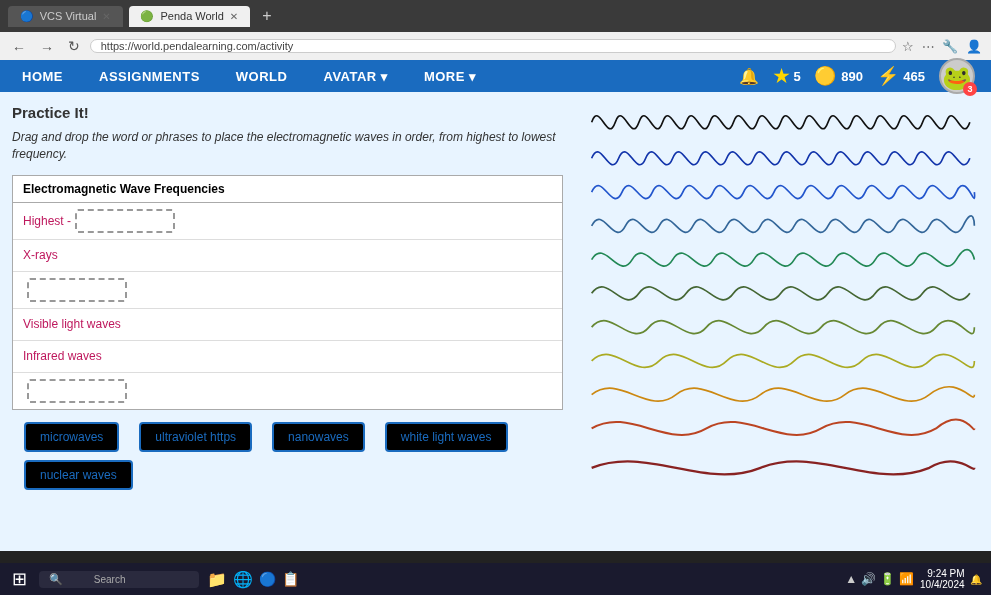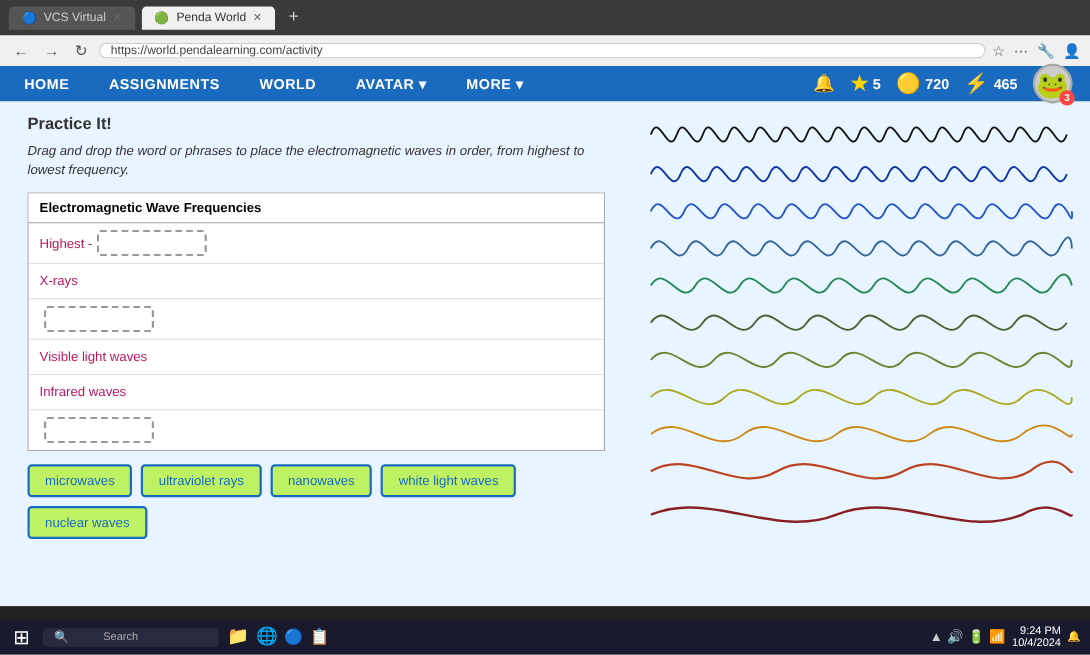--- a/index.html
+++ b/index.html
@@ -121,21 +121,21 @@
     
     .content-area {
       background: #e8f4ff;
       height: calc(595px - 32px - 28px - 44px - 32px);
       display: flex;
       overflow: hidden;
     }
 
     .left-panel {
       flex: 0 0 575px;
-      padding: 12px 25px;
+      padding: 12px 12px;
       overflow-y: auto;
     }
 
     .practice-title {
       font-size: 15px;
       font-weight: bold;
       color: #333;
       margin-bottom: 8px;
     }
     .instructions {
@@ -185,23 +185,24 @@
       flex-wrap: wrap;
       gap: 8px;
       margin-top: 4px;
     }
     .chip {
       border: 2px solid #1a6bbf;
       border-radius: 4px;
       padding: 6px 14px;
       font-size: 12px;
       color: #1a6bbf;
-      background: #bef264;
+      background: #000000;
       cursor: grab;
       white-space: nowrap;
+      margin-left: 12px;
     }
 
     
     .right-panel {
       flex: 1;
       padding: 10px;
       display: flex;
       flex-direction: column;
       justify-content: flex-start;
     }
@@ -301,21 +302,21 @@
   <span class="nav-item">AVATAR ▾</span>
   <span class="nav-item">MORE ▾</span>
   <div class="nav-right">
     <span class="bell-icon">🔔</span>
     <div class="nav-stat">
       <span class="star-icon">★</span>
       <span>5</span>
     </div>
     <div class="nav-stat">
       <span class="coin-icon">🟡</span>
-      <span>720</span>
+      <span>890</span>
     </div>
     <div class="nav-stat">
       <span class="gem-icon">⚡</span>
       <span>465</span>
     </div>
     <div style="position:relative;display:inline-block;">
       <div class="avatar-circle">
         <span style="font-size:24px;line-height:36px;display:block;text-align:center;">🐸</span>
       </div>
       <div class="level-badge">3</div>
@@ -353,21 +354,21 @@
         <span>Infrared waves</span>
       </div>
 
       <div class="wave-row">
         <span class="drop-zone"></span>
       </div>
     </div>
 
     <div class="drag-chips">
       <div class="chip">microwaves</div>
-      <div class="chip">ultraviolet rays</div>
+      <div class="chip">ultraviolet https</div>
       <div class="chip">nanowaves</div>
       <div class="chip">white light waves</div>
     </div>
     <div class="drag-chips" style="margin-top:8px;">
       <div class="chip">nuclear waves</div>
     </div>
   </div>
 
   <div class="right-panel">
     <svg class="wave-viz" viewBox="0 0 340 390" xmlns="http://www.w3.org/2000/svg">

